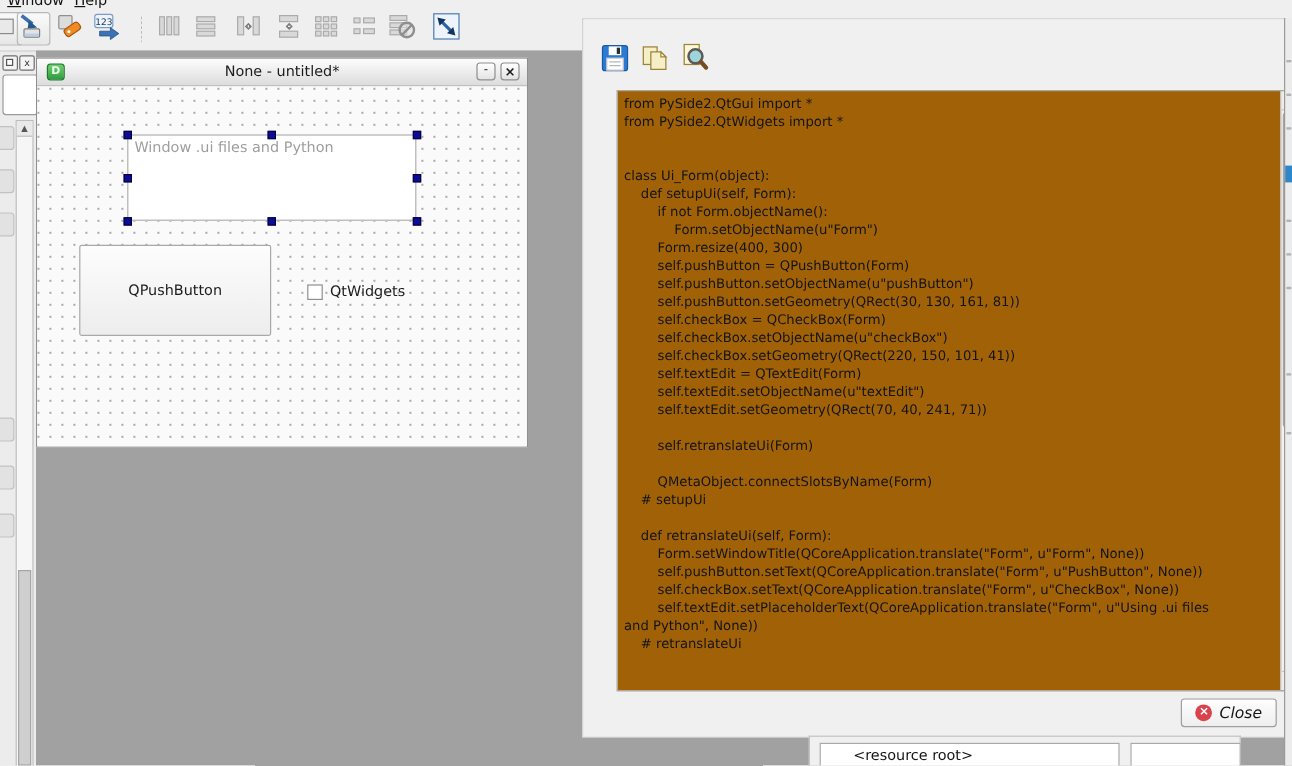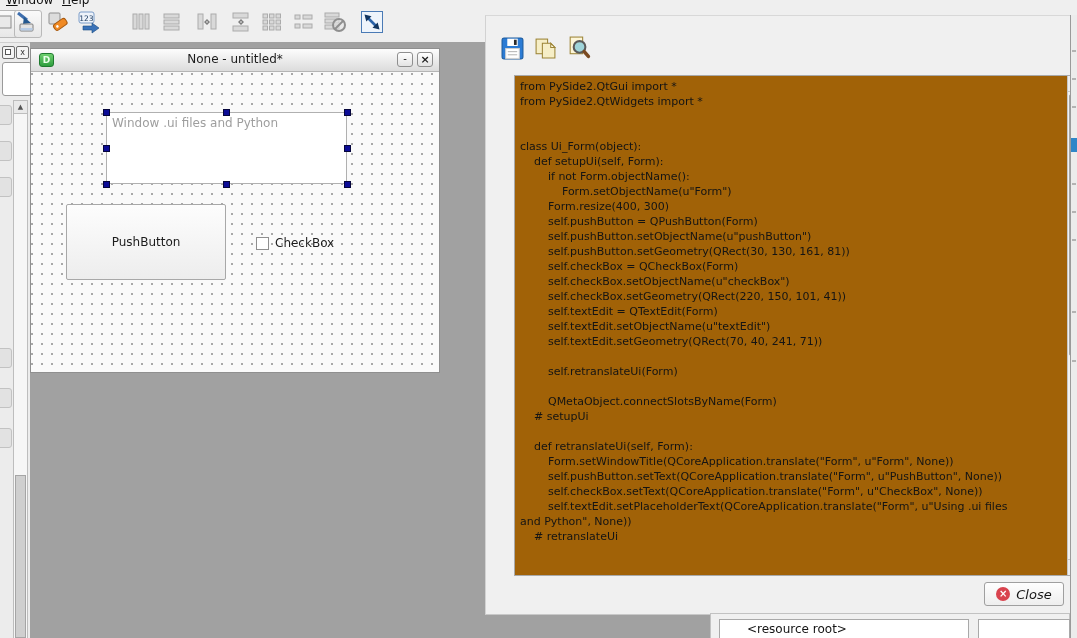--- a/index.html
+++ b/index.html
@@ -60,21 +60,21 @@
   .v-scroll { position:absolute; right:0; top:0; width:16px; height:100%; background:#f2f2f2; border-left:1px solid #c6c6c6; }
   .vs-btn { position:absolute; left:0; width:15px; height:16px; background:#ededed; text-align:center; font-size:7px; line-height:16px; color:#606060; }
   .vs-up { top:0; border-bottom:1px solid #c6c6c6; }
   .vs-down { bottom:0; border-top:1px solid #c6c6c6; }
   .vs-thumb { position:absolute; left:1px; top:18px; width:13px; height:262px; background:#e3e3e3; border:1px solid #a5a5a5; border-radius:2px; }
   .close-btn { position:absolute; left:498px; top:566px; width:80px; height:24px; background:linear-gradient(#fefefe,#eeeeee); border:1px solid #9f9f9f; border-radius:3px; display:flex; align-items:center; justify-content:center; gap:6px; cursor:default; }
   .close-badge { width:14px; height:14px; border-radius:50%; background:#d9434e; color:#fff; font-size:10px; font-weight:bold; line-height:14px; text-align:center; }
   .close-label { font-size:13px; color:#161616;font-style:italic; }
 
   
-  .resource-panel { left:710px; top:613px; width:360px; height:25px; background:#f0f0f0; border:1px solid #c2c2c2; border-bottom:none; z-index:5; }
+  .resource-panel { left:674px; top:613px; width:360px; height:25px; background:#f0f0f0; border:1px solid #c2c2c2; border-bottom:none; z-index:5; }
   .res-box { position:absolute; top:5px; height:24px; background:#ffffff; border:1px solid #a9a9a9; }
   .res-root { left:8px; width:250px; font-size:12px; color:#141414; padding:2px 0 0 27px; }
   .res-box2 { left:267px; width:92px; }
 
   
   .right-sliver { left:1070px; top:15px; width:7px; height:623px; background:#ececec; border-left:1px solid #9a9a9a; z-index:6; }
   .rs-dash { position:absolute; left:1px; width:4px; height:2px; background:#b3b3b3; }
   .rs-blue { position:absolute; left:0; top:123px; width:6px; height:14px; background:#2f86c8; }
 </style>
 </head>
@@ -259,26 +259,26 @@
     <div class="handle" style="left:72px; top:37px;"></div>
     <div class="handle" style="left:192px; top:37px;"></div>
     <div class="handle" style="left:313px; top:37px;"></div>
     <div class="handle" style="left:72px; top:73px;"></div>
     <div class="handle" style="left:313px; top:73px;"></div>
     <div class="handle" style="left:72px; top:109px;"></div>
     <div class="handle" style="left:192px; top:109px;"></div>
     <div class="handle" style="left:313px; top:109px;"></div>
 
     <div class="w-pushbutton">
-      <span>PushButton</span>
+      <span>QPushButton</span>
     </div>
 
     <div class="w-checkbox">
       <span class="cb-indicator"></span>
-      <span class="cb-label">CheckBox</span>
+      <span class="cb-label">QtWidgets</span>
     </div>
   </div>
 </div>
 
 <div class="abs code-dialog">
   <div class="cd-tbtn" style="left:13px;">
     <span>
       <svg width="23" height="23" viewBox="0 0 22 22">
           <rect x="1" y="1" width="20" height="20" rx="2" fill="#2b7bd4" stroke="#1a5a9e"></rect>
           <rect x="6" y="1.6" width="10" height="7" fill="#fff"></rect>

